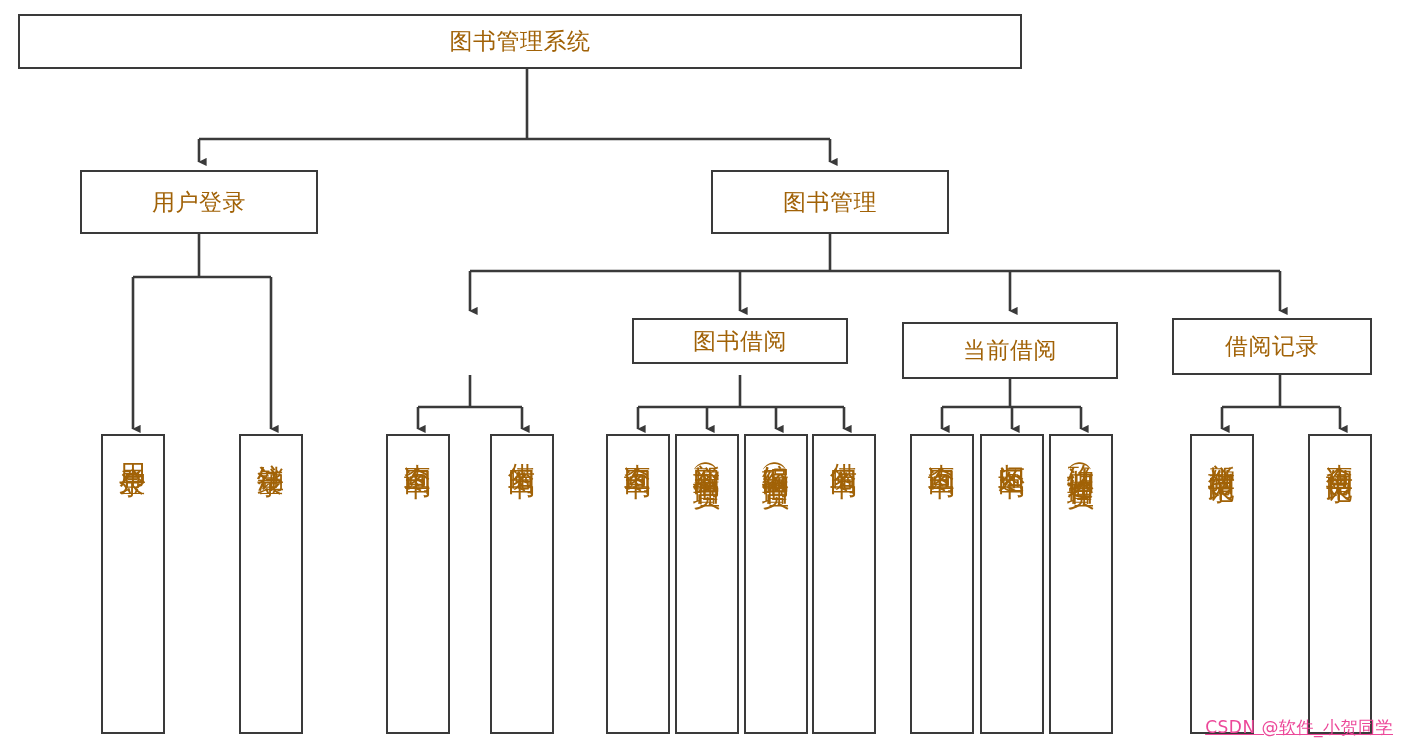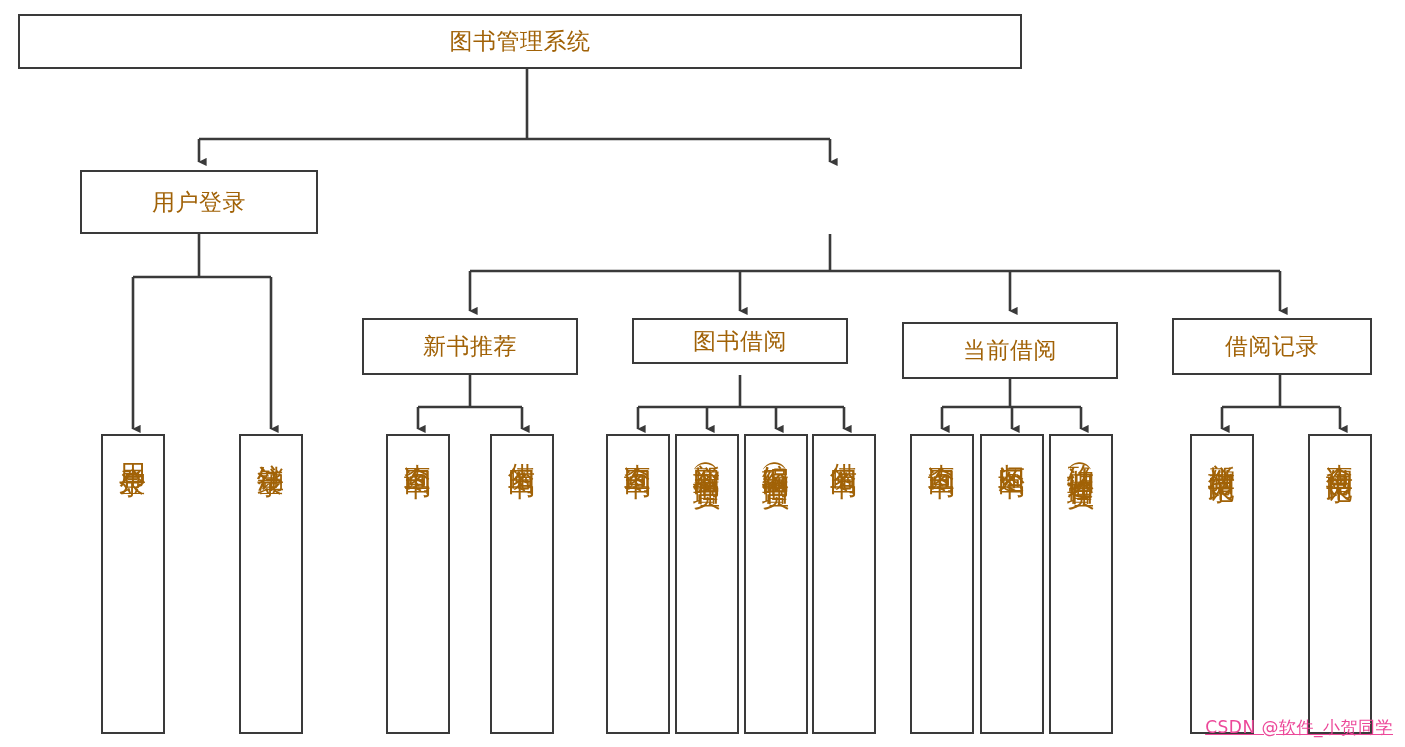--- a/index.html
+++ b/index.html
@@ -131,24 +131,24 @@
   </svg>
 
   <div class="node horiz root" style="left:18px; top:14px; width:1004px; height:55px;">
     <span class="lbl">图书管理系统</span>
   </div>
 
   <div class="node horiz" style="left:80px; top:170px; width:238px; height:64px;">
     <span class="lbl">用户登录</span>
   </div>
 
-
-  <div class="node horiz" style="left:362px; top:318px; width:216px; height:57px;">
-    <span class="lbl">新书推荐</span>
-  </div>
+  <div class="node horiz" style="left:711px; top:170px; width:238px; height:64px;">
+    <span class="lbl">图书管理</span>
+  </div>
+
 
   <div class="node horiz" style="left:632px; top:318px; width:216px; height:46px;">
     <span class="lbl">图书借阅</span>
   </div>
 
   <div class="node horiz" style="left:902px; top:322px; width:216px; height:57px;">
     <span class="lbl">当前借阅</span>
   </div>
 
   <div class="node horiz" style="left:1172px; top:318px; width:200px; height:57px;">

